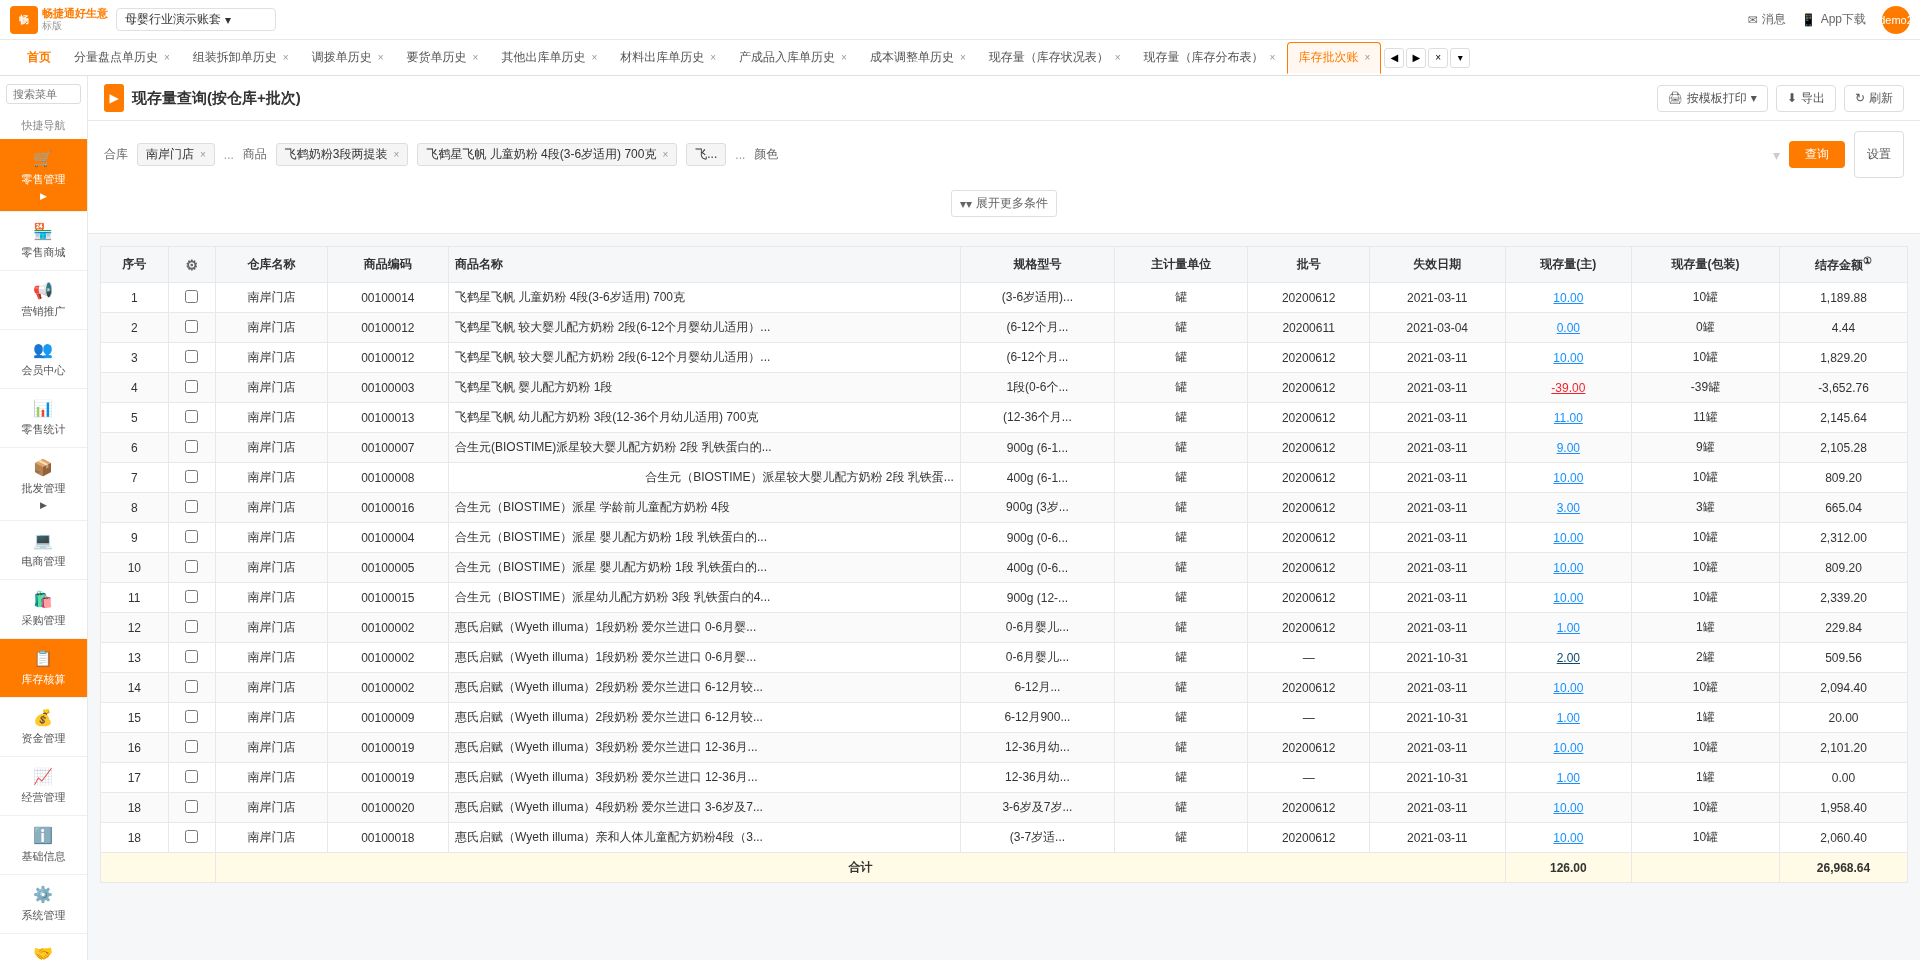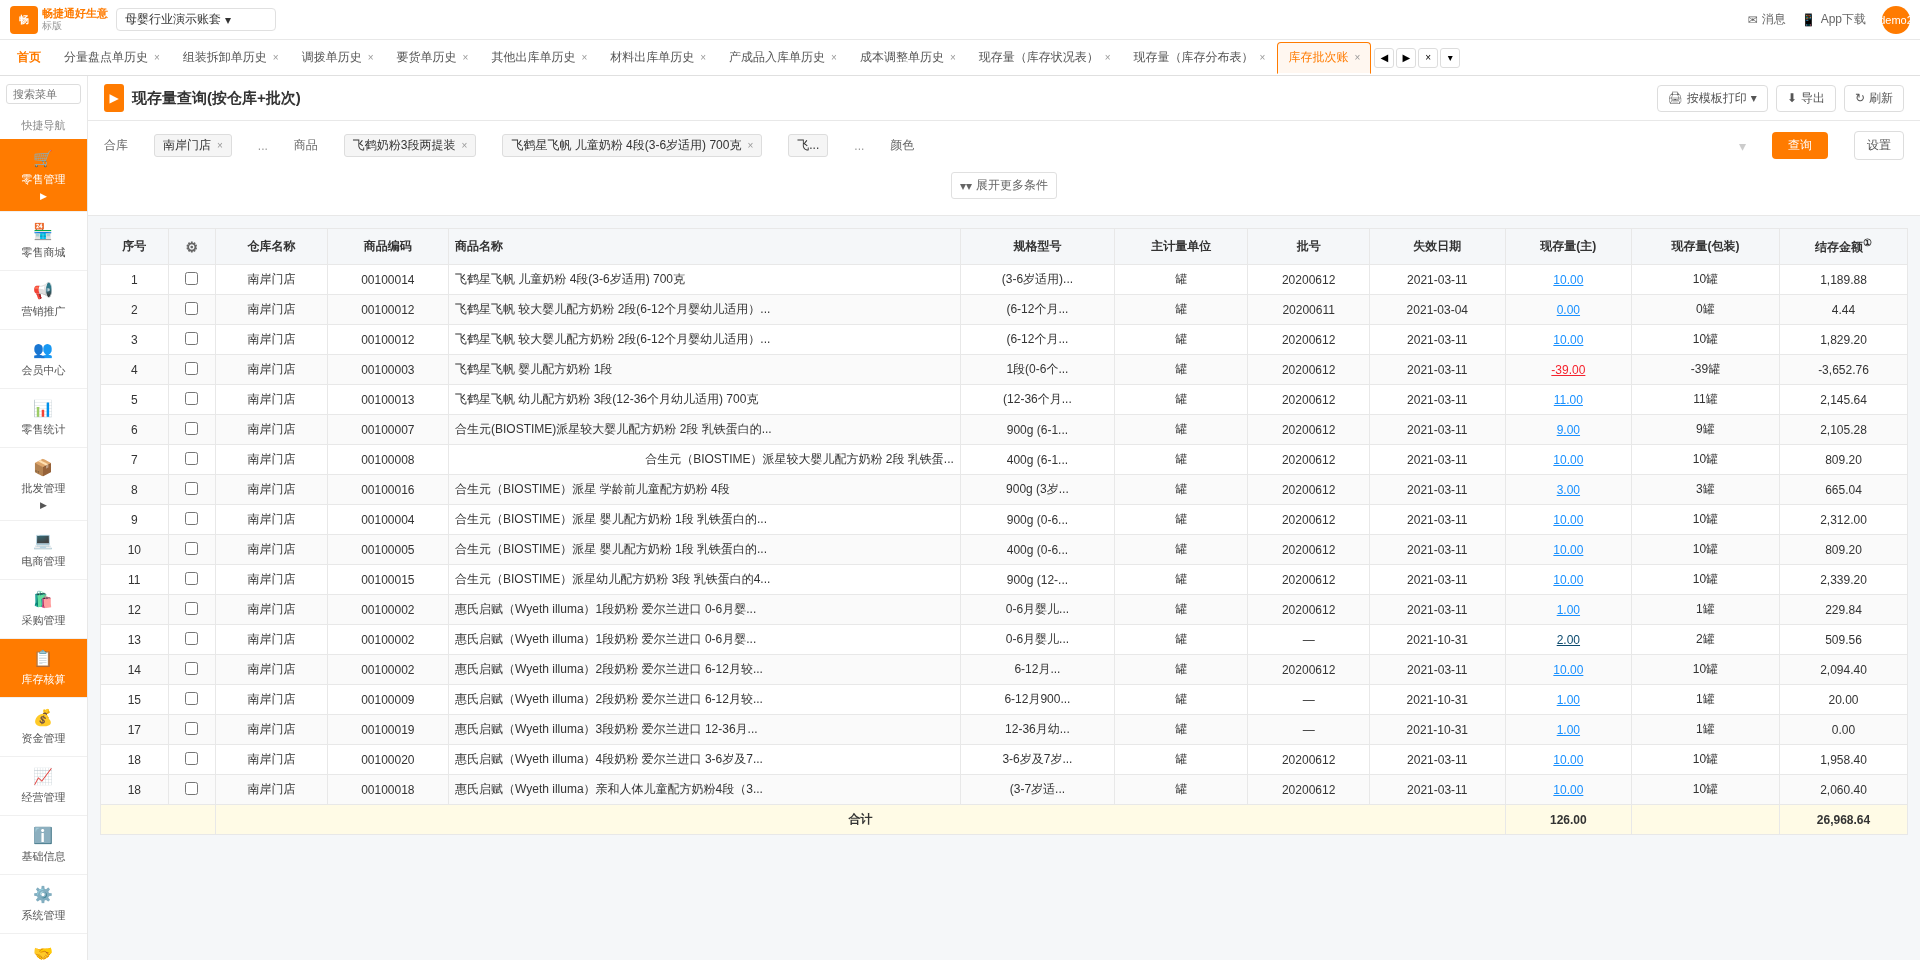--- a/index.html
+++ b/index.html
@@ -21,21 +21,21 @@
       font-size: 12px; color: #333;
     }
     .top-right { margin-left: auto; display: flex; align-items: center; gap: 16px; }
     .top-btn { display: flex; align-items: center; gap: 4px; cursor: pointer; font-size: 12px; color: #666; }
     .avatar { width: 28px; height: 28px; background: #ff7b00; border-radius: 50%; display: flex; align-items: center; justify-content: center; color: #fff; font-size: 11px; }
 
     
     .nav-tabs {
       display: flex; align-items: center; height: 36px;
       background: #fff; border-bottom: 1px solid #e0e0e0;
-      padding: 0 6px; overflow: hidden; gap: 1px;
+      padding: 0 16px; overflow: hidden; gap: 1px;
     }
     .nav-tab {
       display: flex; align-items: center; gap: 4px;
       padding: 0 10px; height: 32px; border-radius: 4px 4px 0 0;
       cursor: pointer; font-size: 12px; color: #555; white-space: nowrap;
       border: 1px solid transparent;
     }
     .nav-tab.active { background: #fff7f0; color: #ff7b00; border-color: #ff7b00 #ff7b00 #fff; }
     .nav-tab .close-btn { font-size: 10px; color: #999; margin-left: 2px; }
     .nav-tab-home { color: #ff7b00; font-weight: bold; }
@@ -74,21 +74,21 @@
     .header-btn {
       display: flex; align-items: center; gap: 4px;
       padding: 4px 10px; border: 1px solid #ddd; border-radius: 4px;
       cursor: pointer; font-size: 12px; color: #555; background: #fff;
     }
 
     
     .filter-area {
       background: #fff; padding: 10px 16px; border-bottom: 1px solid #e8e8e8;
     }
-    .filter-row { display: flex; align-items: center; gap: 26px; flex-wrap: wrap; }
+    .filter-row { display: flex; align-items: center; gap: 9px; flex-wrap: wrap; }
     .filter-label { font-size: 12px; color: #666; white-space: nowrap; }
     .filter-tag {
       display: flex; align-items: center; gap: 4px;
       background: #f5f5f5; border: 1px solid #ddd; border-radius: 3px;
       padding: 2px 8px; font-size: 12px; color: #333;
     }
     .filter-tag .remove { cursor: pointer; color: #999; font-size: 10px; margin-left: 2px; }
     .filter-more { color: #999; cursor: pointer; font-size: 12px; }
     .filter-expand {
       display: flex; align-items: center; gap: 4px;
@@ -121,21 +121,21 @@
       color: #fff; width: 20px; cursor: pointer; font-size: 14px;
       display: flex; align-items: center; justify-content: center;
       height: 28px;
     }
     .query-btn {
       background: #ff7b00; color: #fff; border: none;
       padding: 5px 16px; border-radius: 4px; cursor: pointer; font-size: 12px;
     }
     .set-btn {
       background: #fff; color: #555; border: 1px solid #ddd;
-      padding: 5px 12px; border-radius: 4px; cursor: pointer; font-size: 12px;
+      padding: 14px 12px; border-radius: 4px; cursor: pointer; font-size: 12px;
     }
   </style>
 </head>
 <body>
 
 <div class="top-bar">
   <div class="logo-area">
     <div class="logo-icon">
       <span>畅</span>
     </div>
@@ -578,20 +578,34 @@
     <td style="text-align:left;max-width:280px;overflow:hidden;text-overflow:ellipsis">惠氏启赋（Wyeth illuma）2段奶粉 爱尔兰进口 6-12月较...</td>
     <td>6-12月900...</td>
     <td>罐</td>
     <td>—</td>
     <td>2021-10-31</td>
     <td class="" style="text-decoration:underline;cursor:pointer;color:#1890ff">1.00</td>
     <td class="">1罐</td>
     <td class="">20.00</td>
   </tr>
             <tr>
+    <td>16</td>
+    <td><input type="checkbox" style=""></td>
+    <td>南岸门店</td>
+    <td>00100019</td>
+    <td style="text-align:left;max-width:280px;overflow:hidden;text-overflow:ellipsis">惠氏启赋（Wyeth illuma）3段奶粉 爱尔兰进口 12-36月...</td>
+    <td>12-36月幼...</td>
+    <td>罐</td>
+    <td>20200612</td>
+    <td>2021-03-11</td>
+    <td class="" style="text-decoration:underline;cursor:pointer;color:#1890ff">10.00</td>
+    <td class="">10罐</td>
+    <td class="">2,101.20</td>
+  </tr>
+            <tr>
     <td>17</td>
     <td><input type="checkbox" style=""></td>
     <td>南岸门店</td>
     <td>00100019</td>
     <td style="text-align:left;max-width:280px;overflow:hidden;text-overflow:ellipsis">惠氏启赋（Wyeth illuma）3段奶粉 爱尔兰进口 12-36月...</td>
     <td>12-36月幼...</td>
     <td>罐</td>
     <td>—</td>
     <td>2021-10-31</td>
     <td class="" style="text-decoration:underline;cursor:pointer;color:#1890ff">1.00</td>

